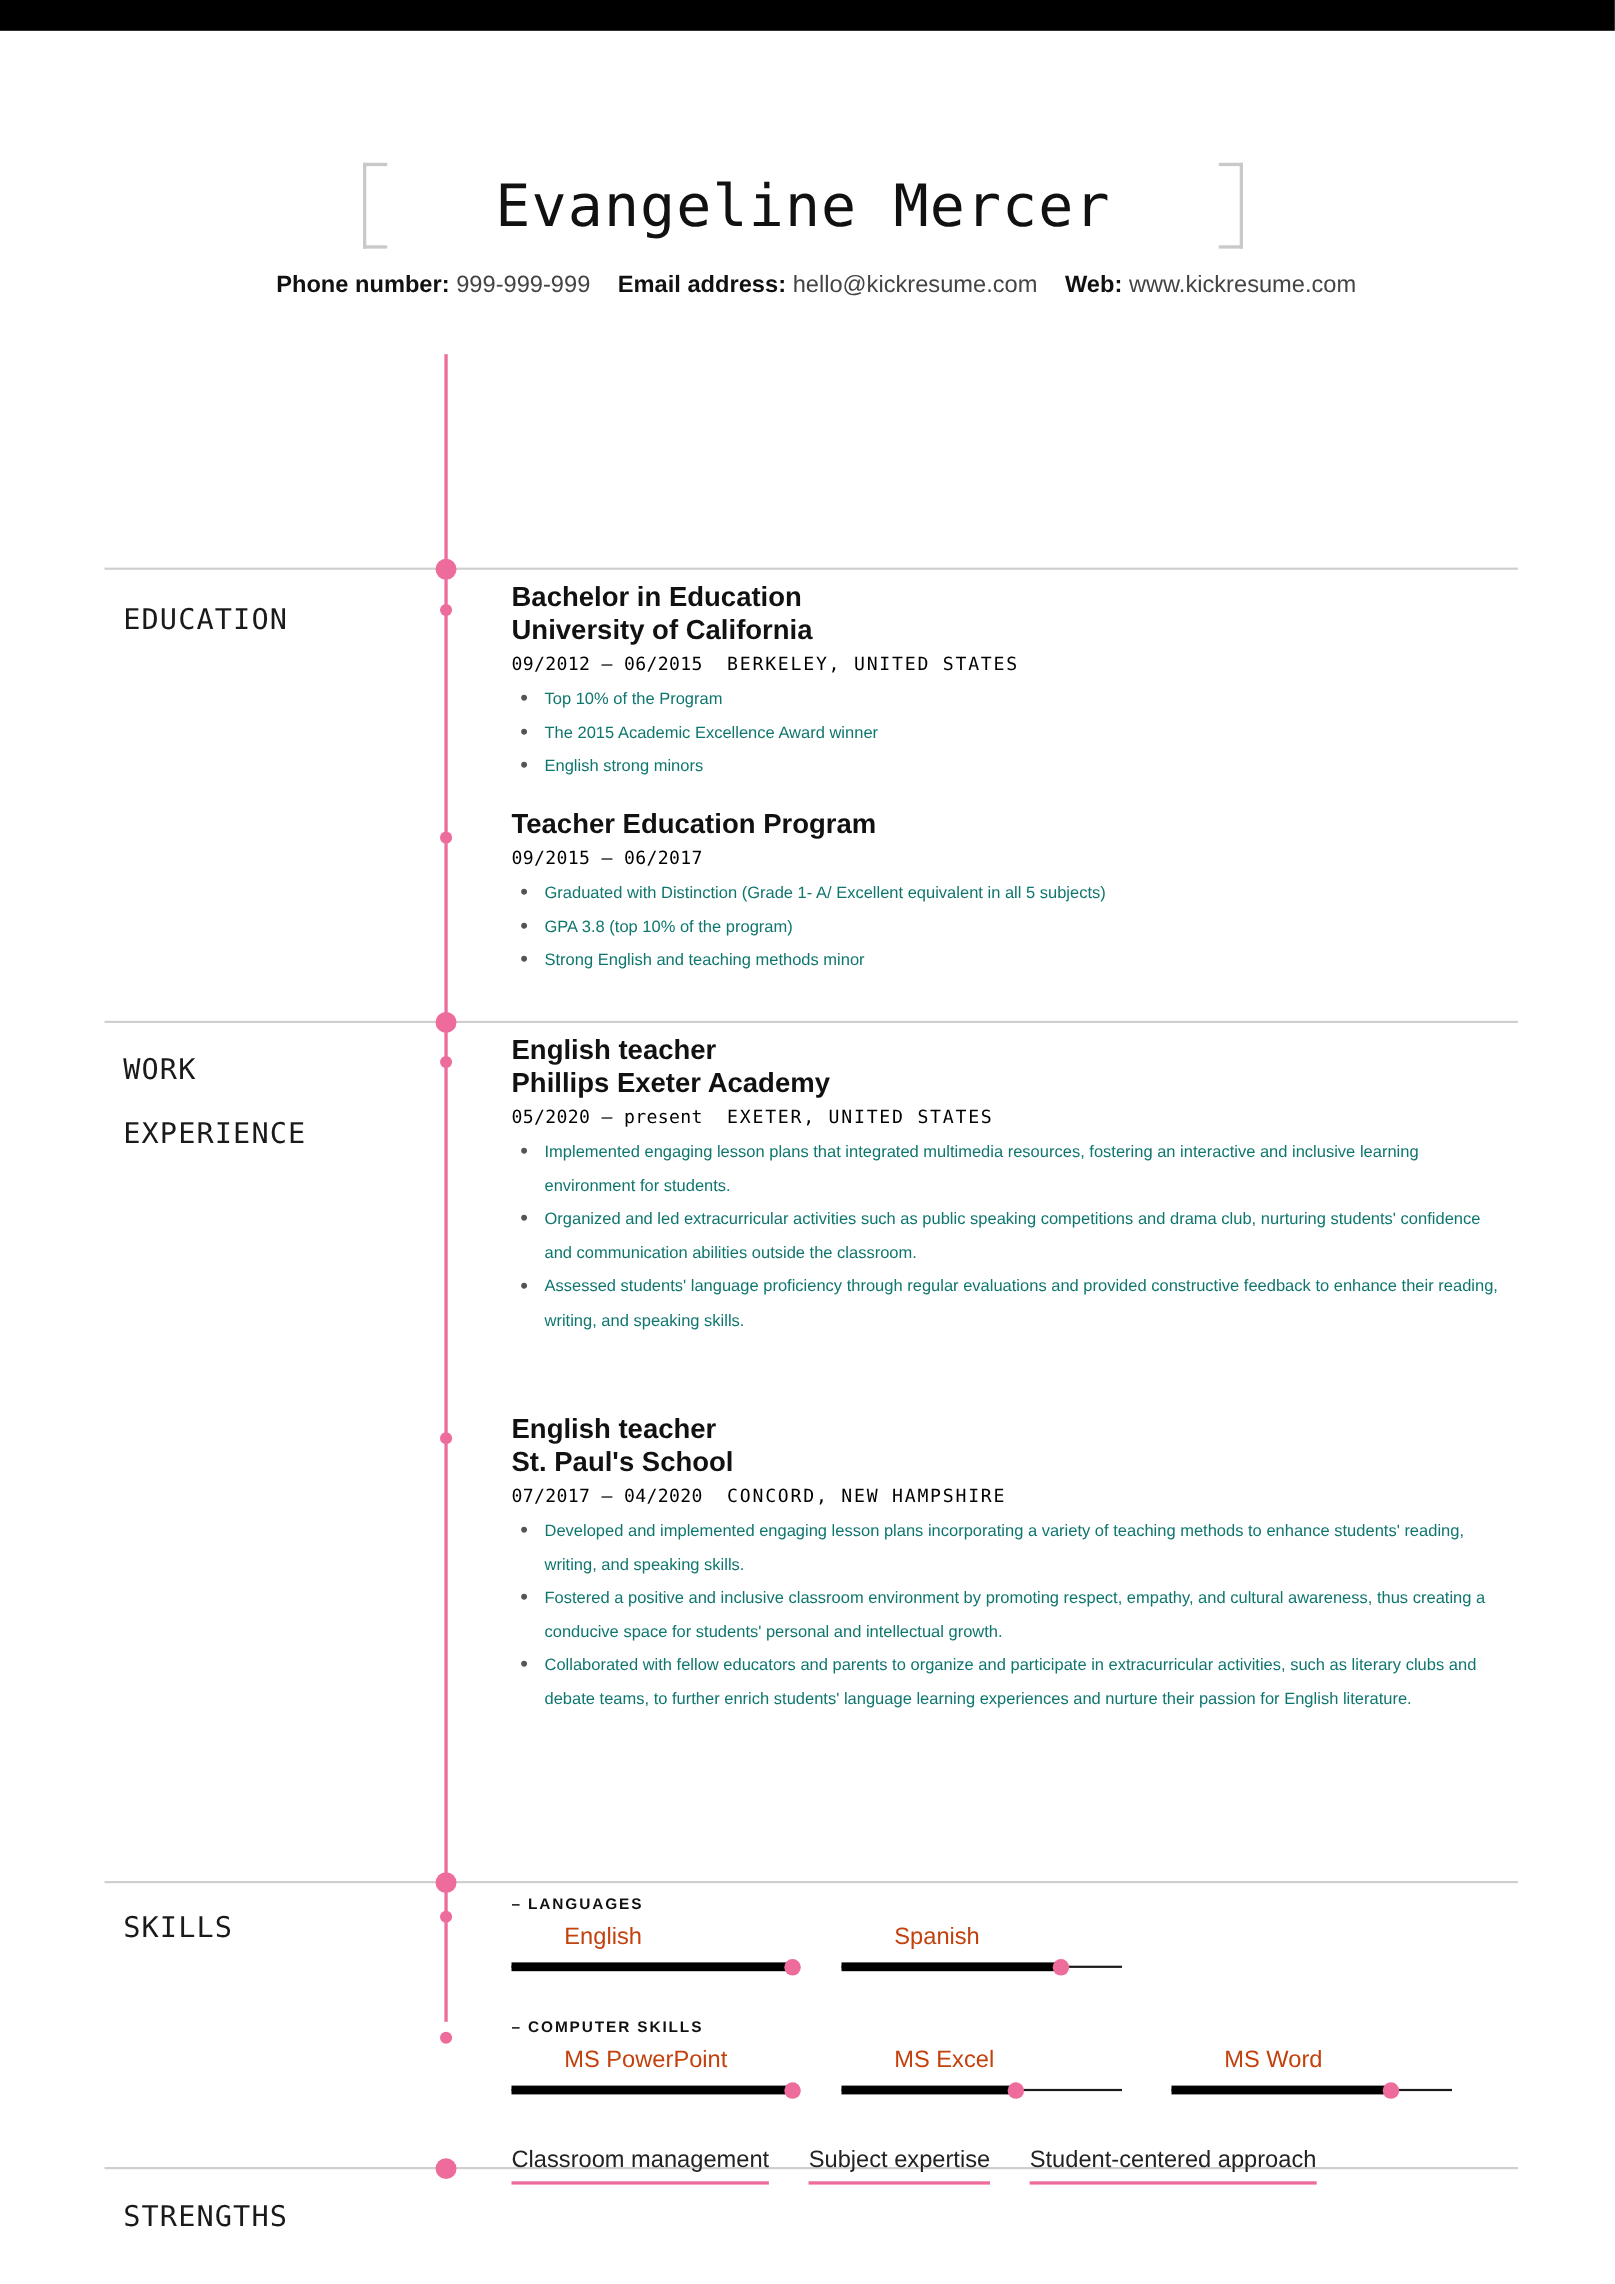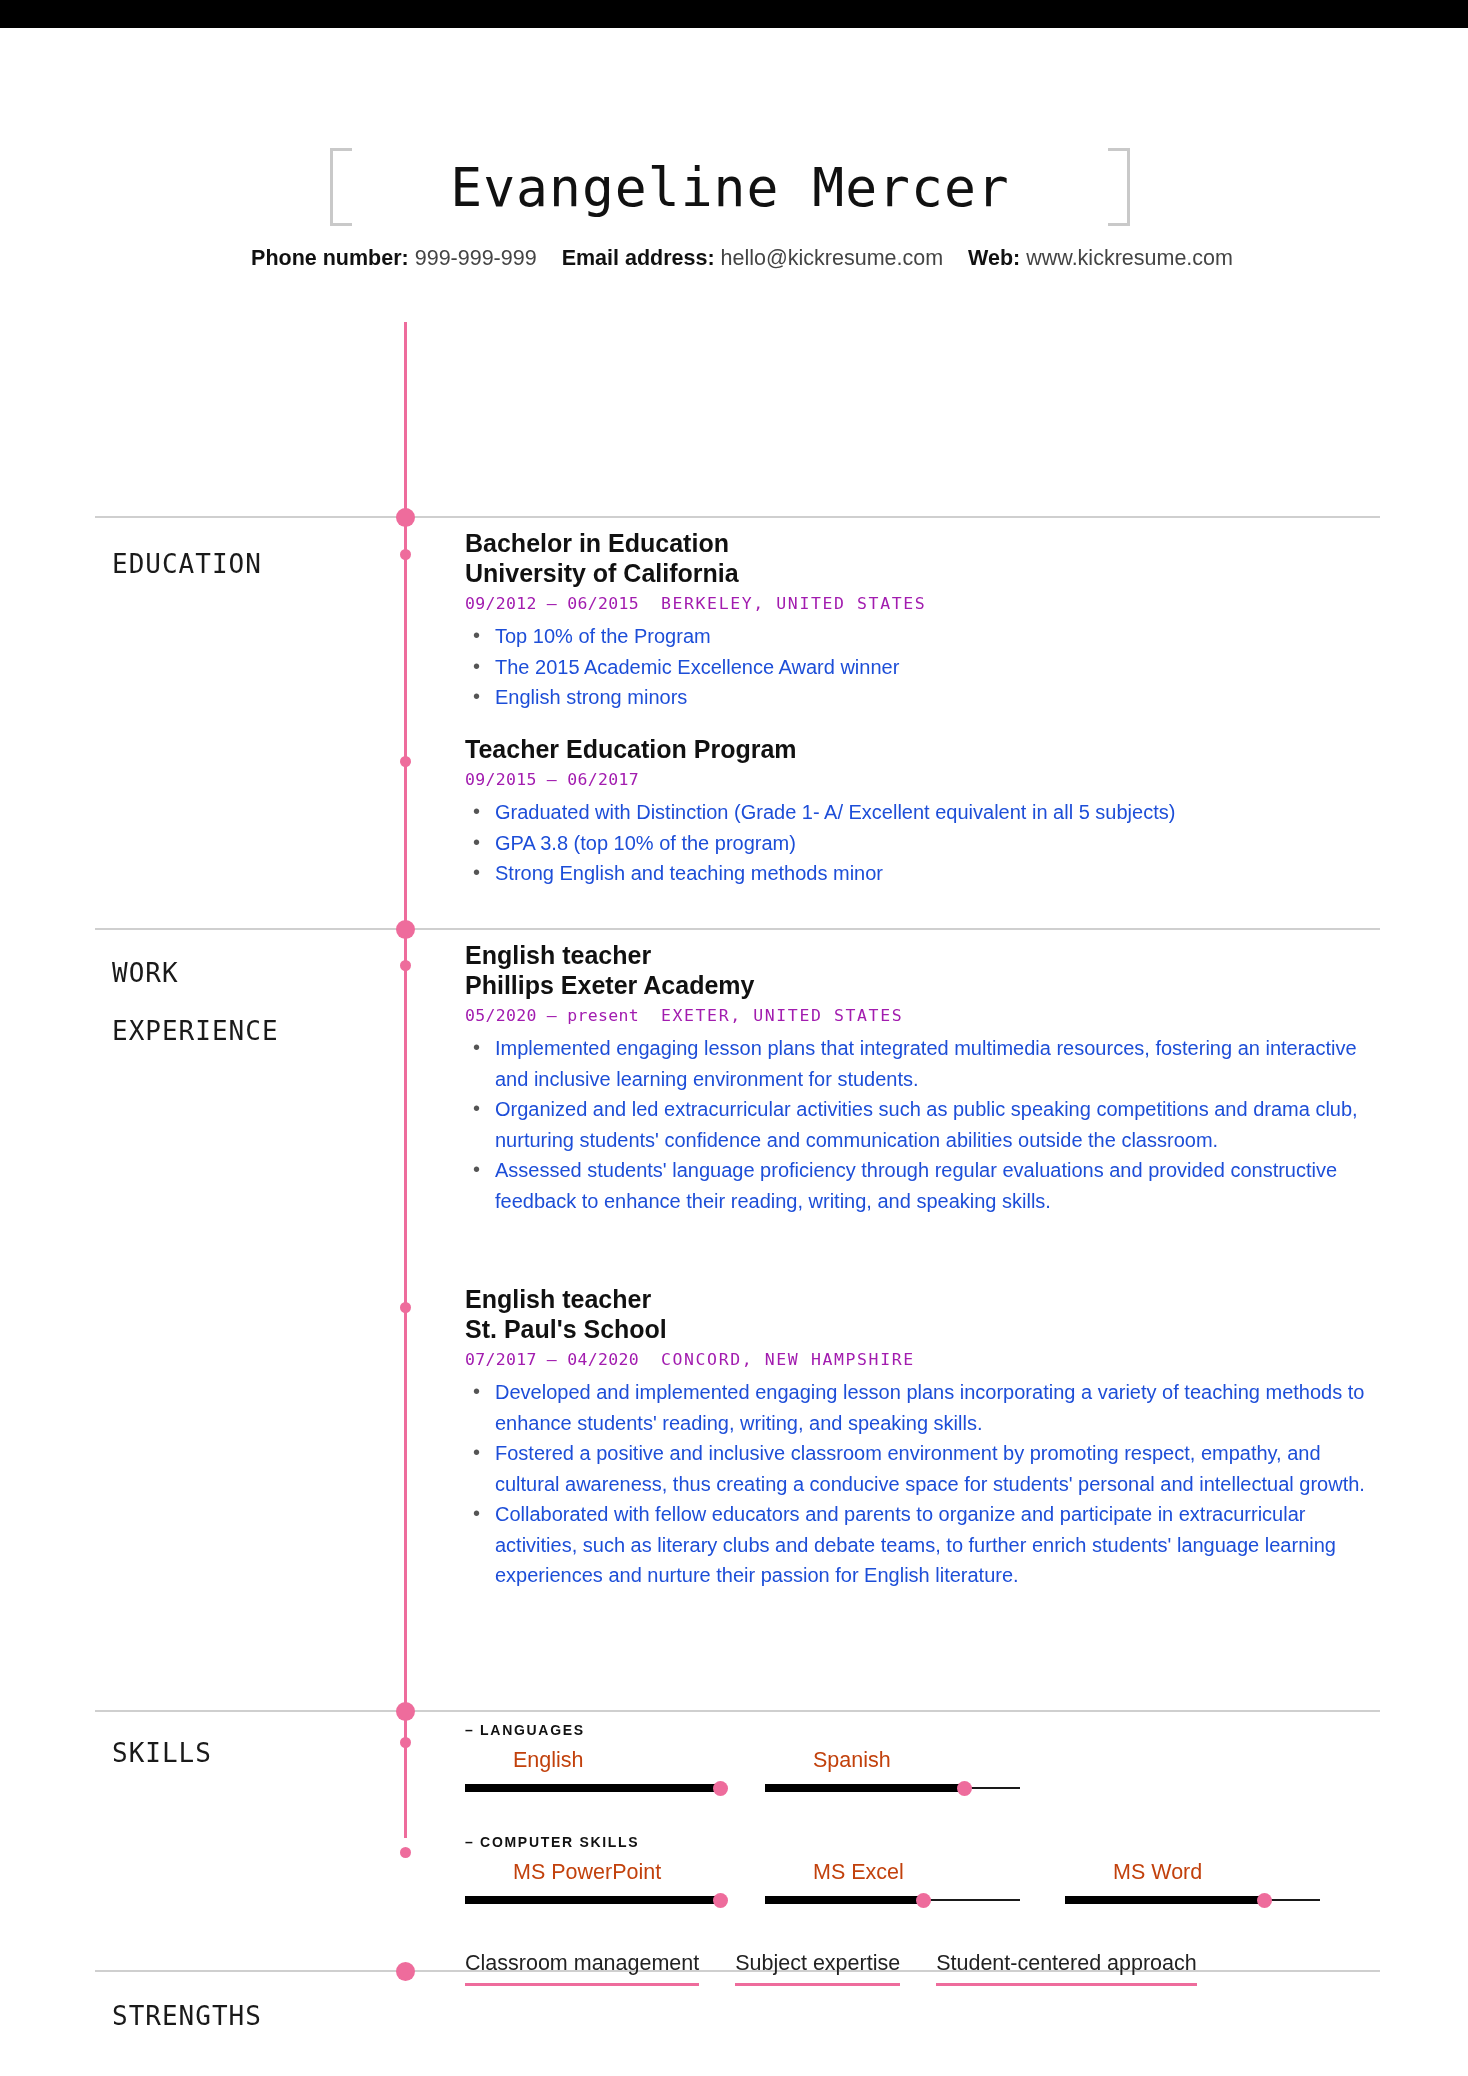--- a/index.html
+++ b/index.html
@@ -147,39 +147,39 @@
   }
   .entry-org {
     font-size: 25px;
     font-weight: bold;
     color: #111;
     line-height: 30px;
   }
   .entry-meta {
     font-family: "DejaVu Sans Mono", "Liberation Mono", monospace;
     font-size: 16.5px;
-    color: #a21caf;
+    color: #000000;
     line-height: 26px;
     margin-top: 3px;
     letter-spacing: 0.3px;
   }
   .entry-meta .loc {
     letter-spacing: 1.6px;
     margin-left: 22px;
   }
   ul.bullets {
     list-style: none;
     margin-top: 4px;
   }
   ul.bullets li {
     position: relative;
     padding-left: 30px;
-    font-size: 20px;
+    font-size: 15px;
     line-height: 30.5px;
-    color: #1d4ed8;
+    color: #0f766e;
   }
   ul.bullets li::before {
     content: "\2022";
     position: absolute;
     left: 8px;
     top: -1px;
     font-size: 20px;
     color: #555;
   }
 

